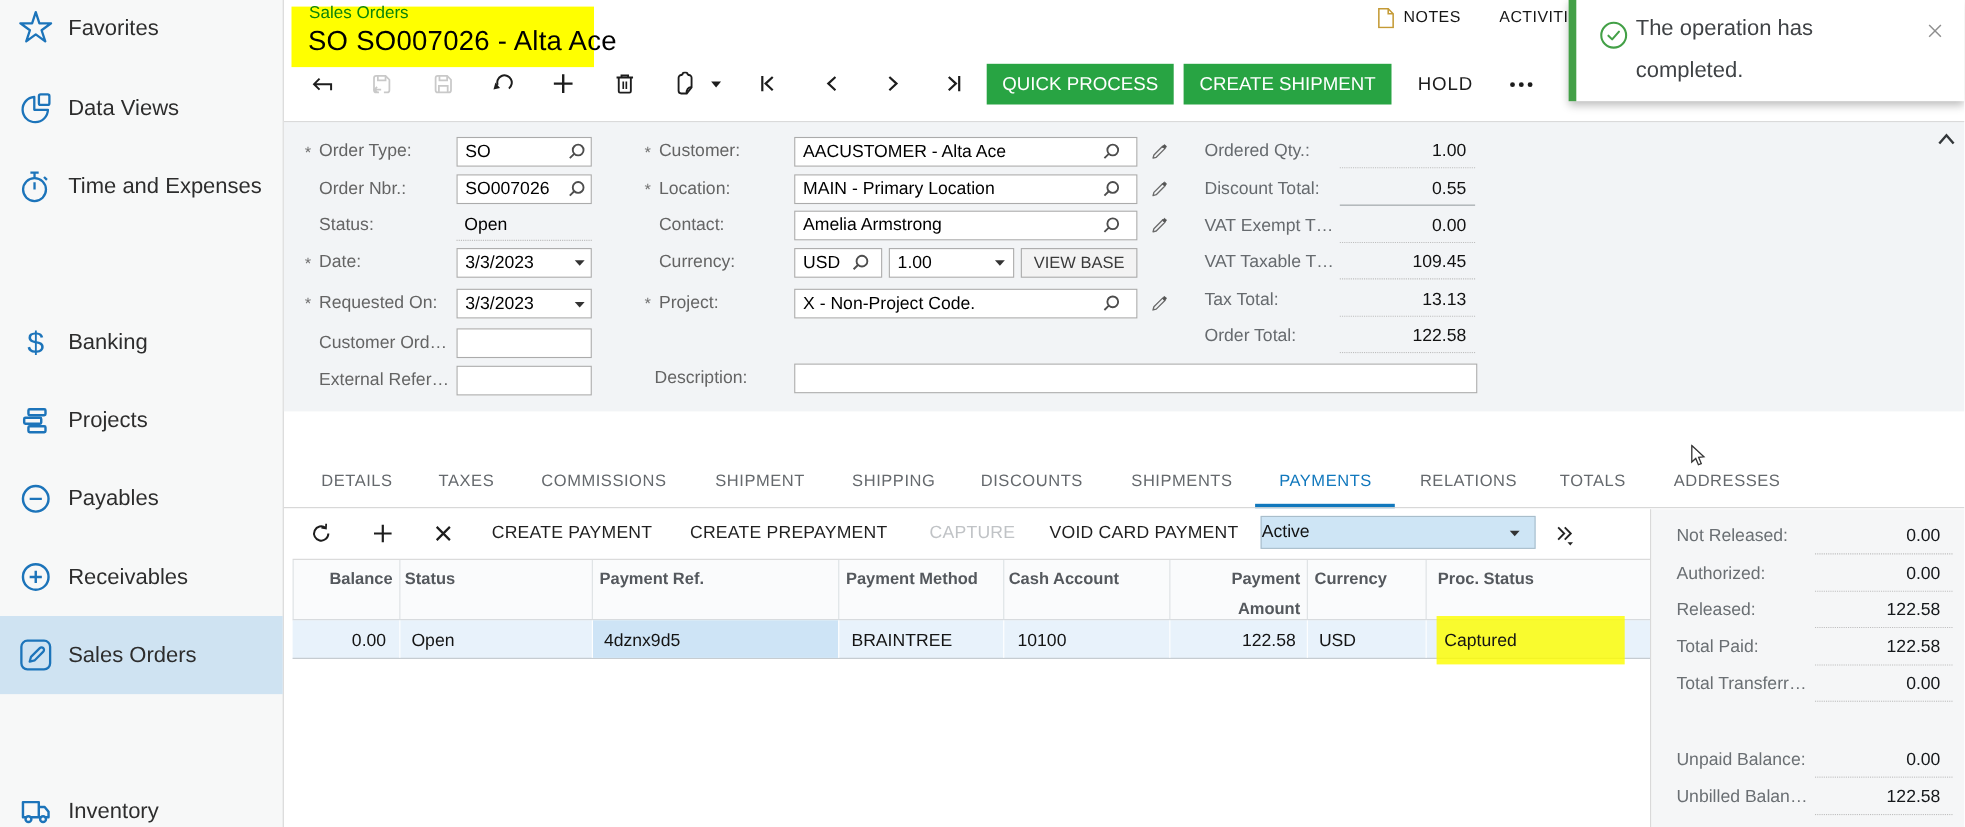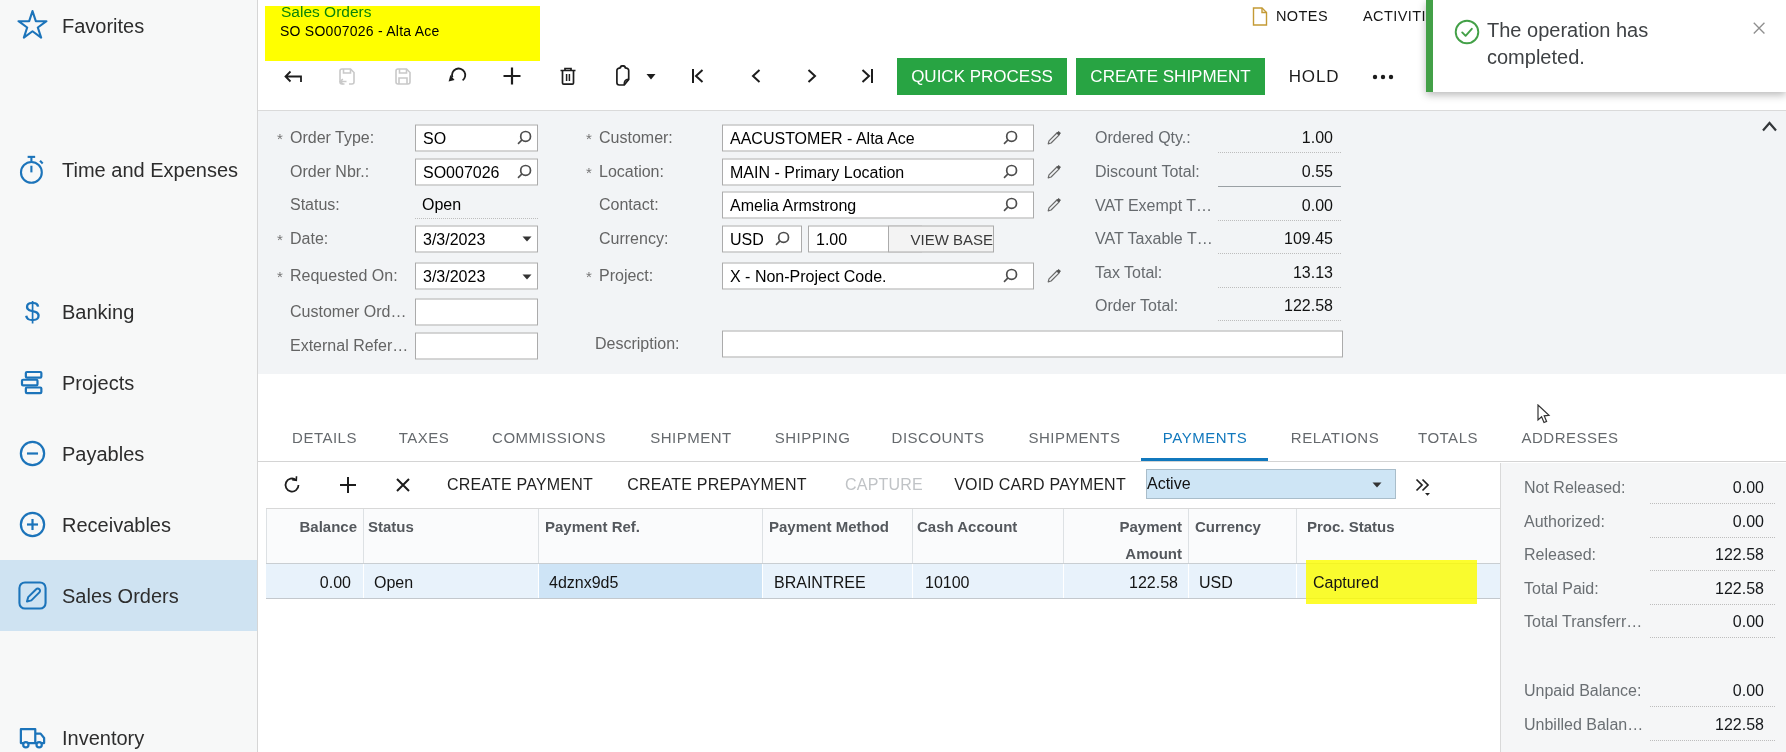--- a/index.html
+++ b/index.html
@@ -45,20 +45,27 @@
 <body>
 <div id="root">
 
   <div id="sidebar">
     <div class="navitem" style="top:-10px">
       <svg width="28" height="28" viewBox="0 0 28 28">
           <path d="M14.0 1.0 L17.0 10.1 L26.6 10.1 L18.8 15.8 L21.8 24.9 L14.0 19.2 L6.2 24.9 L9.2 15.8 L1.4 10.1 L11.0 10.1 Z" fill="none" stroke="#1c74ba" stroke-width="1.9" stroke-linejoin="round"></path>
         </svg>
       <span class="nt">Favorites</span>
     </div>
+    <div class="navitem" style="top:63px">
+      <svg width="28" height="28" viewBox="0 0 28 28">
+          <path d="M12.8 4.6 A 10.4 10.4 0 1 0 24 15.2 L12.8 15.2 Z" fill="none" stroke="#1c74ba" stroke-width="1.9" stroke-linejoin="round"></path>
+          <rect x="16.6" y="2.6" width="8.6" height="8.6" rx="1.4" fill="none" stroke="#1c74ba" stroke-width="1.9"></rect>
+        </svg>
+      <span class="nt">Data Views</span>
+    </div>
     <div class="navitem" style="top:134px">
       <svg width="28" height="28" viewBox="0 0 28 28">
           <circle cx="13" cy="16.6" r="9.4" fill="none" stroke="#1c74ba" stroke-width="1.9"></circle>
           <line x1="13" y1="16.6" x2="13" y2="10.6" stroke="#1c74ba" stroke-width="1.9"></line>
           <line x1="9.6" y1="2.6" x2="16.4" y2="2.6" stroke="#1c74ba" stroke-width="1.9"></line>
           <line x1="13" y1="2.6" x2="13" y2="6.6" stroke="#1c74ba" stroke-width="1.9"></line>
           <line x1="20.8" y1="6.2" x2="23.2" y2="8.6" stroke="#1c74ba" stroke-width="1.9"></line>
         </svg>
       <span class="nt">Time and Expenses</span>
     </div>
@@ -105,21 +112,21 @@
           <circle cx="8" cy="20.5" r="2.4" fill="#f7f8f8" stroke="#1c74ba" stroke-width="2"></circle>
           <circle cx="20" cy="20.5" r="2.4" fill="#f7f8f8" stroke="#1c74ba" stroke-width="2"></circle>
         </svg>
       <span class="nt">Inventory</span>
     </div>
   </div>
 
   <div id="header">
     <div class="abs" style="left:265px;top:6px;width:275px;height:55px;background:#ffff00"></div>
     <div class="abs" style="left:281px;top:2.5px;font-size:15.5px;color:#0a840a">Sales Orders</div>
-    <div class="abs" style="left:280px;top:23px;font-size:14px;letter-spacing:0.25px;color:#000">SO SO007026 - Alta Ace</div>
+    <div class="abs" style="left:280px;top:23px;font-size:25px;letter-spacing:0.25px;color:#000">SO SO007026 - Alta Ace</div>
 
     <svg class="hicon" style="left:281px" width="22" height="22" viewBox="0 0 22 22">
         <path d="M20 17 V11.5 H4.5 M9.5 6.5 L4.5 11.5 L9.5 16.5" fill="none" stroke="#1d1d1d" stroke-width="1.8"></path>
       </svg>
 
     <svg class="hicon" style="left:336px" width="22" height="22" viewBox="0 0 22 22">
         <path d="M8.5 19 H6 a2 2 0 0 1 -2 -2 V6 a2 2 0 0 1 2 -2 H14.5 L18 7.5 V17 a2 2 0 0 1 -2 2 H13" fill="none" stroke="#c9c9c9" stroke-width="1.6"></path>
         <path d="M7.5 4 v4 h7 V4" fill="none" stroke="#c9c9c9" stroke-width="1.6"></path>
         <path d="M10.5 16.5 H4.5 M6.8 14 L4.3 16.5 L6.8 19" fill="none" stroke="#c9c9c9" stroke-width="1.6"></path>
       </svg>
@@ -256,21 +263,21 @@
         <use href="#pen"></use>
       </svg>
     <div class="inp" style="left:722px;top:238.5px;width:80px">USD</div>
     <svg class="abs mg" style="left:774px;top:230.5px">
         <use href="#mag"></use>
       </svg>
     <div class="inp" style="left:808px;top:238.5px;width:114px">1.00</div>
     <svg class="abs" style="left:903px;top:235px" width="12" height="8" viewBox="0 0 12 8">
         <path d="M1.5 1.5 L6 6.5 L10.5 1.5 Z" fill="#333"></path>
       </svg>
-    <div class="inp" style="left:888px;top:238.5px;width:106px;background:#f3f3f3;text-align:right;padding-left:0;font-size:15px;color:#3a3a3a">VIEW BASE</div>
+    <div class="inp" style="left:928px;top:238.5px;width:106px;background:#f3f3f3;text-align:center;padding-left:0;font-size:15px;color:#3a3a3a">VIEW BASE</div>
     <div class="inp" style="left:722px;top:276px;width:312px">X - Non-Project Code.</div>
     <svg class="abs mg" style="left:1002px;top:268px">
         <use href="#mag"></use>
       </svg>
     <svg class="abs pe" style="left:1046px;top:268px">
         <use href="#pen"></use>
       </svg>
     <div class="inp" style="left:722px;top:344px;width:621px"></div>
 
     <div class="sumlbl" style="left:1095px;top:138px">Ordered Qty.:</div>
@@ -407,21 +414,21 @@
     <div class="dotline" style="left:1650px;top:739.5px;width:125px"></div>
   </div>
 
   <div id="toast">
     <div class="abs" style="left:1426px;top:0;width:360px;height:92px;background:#fff;box-shadow:0 3px 8px rgba(0,0,0,.28)"></div>
     <div class="abs" style="left:1426px;top:0;width:7px;height:92px;background:#43a047"></div>
     <svg class="abs" style="left:1454px;top:19px" width="26" height="26" viewBox="0 0 26 26">
         <circle cx="13" cy="13" r="11.3" fill="none" stroke="#43a047" stroke-width="1.9"></circle>
         <path d="M8.2 13.4 L11.6 16.8 L17.8 9.8" fill="none" stroke="#43a047" stroke-width="1.9" stroke-linecap="round" stroke-linejoin="round"></path>
       </svg>
-    <div class="abs" style="left:1487px;top:17px;font-size:20px;line-height:27px;color:#3f4245">The operation has<br>completed.</div>
+    <div class="abs" style="left:1487px;top:7px;font-size:20px;line-height:38px;color:#3f4245">The operation has<br>completed.</div>
     <svg class="abs" style="left:1752px;top:21px" width="16" height="16" viewBox="0 0 18 18">
         <path d="M2 2 L14 14 M14 2 L2 14" fill="none" stroke="#8f8f8f" stroke-width="1.5"></path>
       </svg>
   </div>
 
   <svg width="0" height="0" style="position:absolute">
     <defs>
       <g id="mag">
           <circle cx="9.6" cy="6.4" r="4.9" fill="none" stroke="#4d4d4d" stroke-width="1.7"></circle>
           <line x1="6" y1="9.9" x2="2" y2="13.8" stroke="#4d4d4d" stroke-width="1.7"></line>

